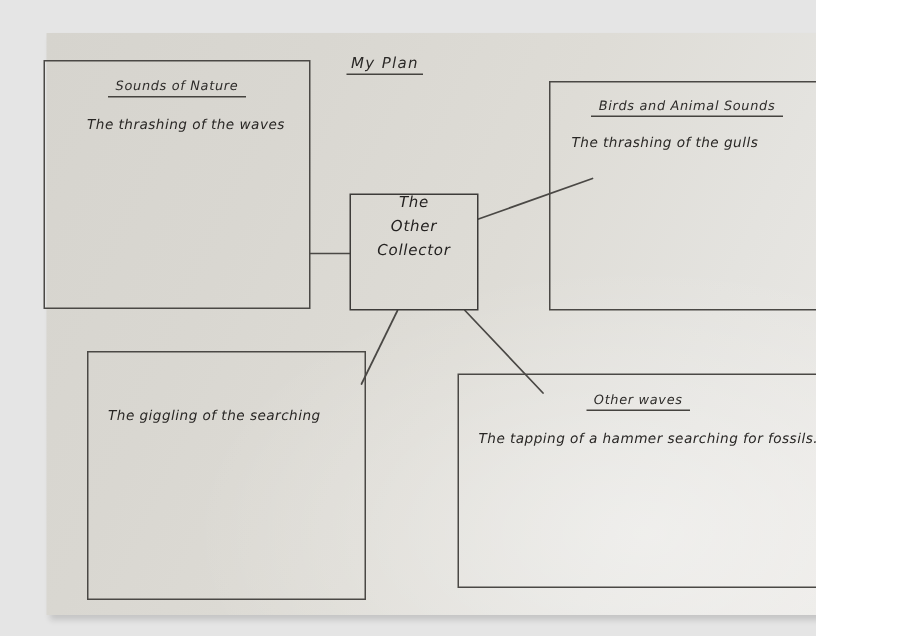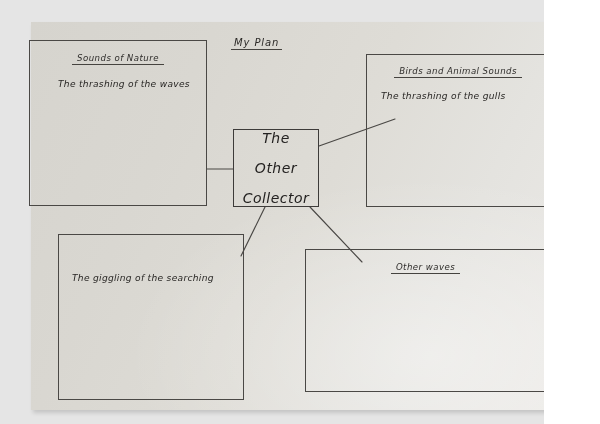--- a/index.html
+++ b/index.html
@@ -81,24 +81,24 @@
     position: absolute;
     left: 233px;
     top: 129px;
     width: 86px;
     height: 78px;
     border: 1.3px solid #3d3b39;
     box-sizing: border-box;
     display: flex;
     flex-direction: column;
     align-items: center;
-    justify-content: space-between;
+    justify-content: flex-start;
     gap: 5px;
     color: #232120;
-    font-size: 14px;
+    font-size: 10px;
     font-style: italic;
     letter-spacing: 0.5px;
   }
 
   
   #title {
     position: absolute;
     left: 231px;
     top: 37px;
     color: #2b2927;
@@ -160,15 +160,16 @@
   </div>
 
   <div class="box" id="box-people">
     <div class="box-body" style="left:13px; top:38px;">The giggling of the searching</div>
   </div>
 
   <div class="box" id="box-other">
     <div class="box-head" style="top:12px;">
       <span>Other waves</span>
     </div>
+    <div class="box-body" style="left:13px; top:38px;">The tapping of a hammer searching for fossils.</div>
   </div>
 
 </div>
 
 </body></html>

